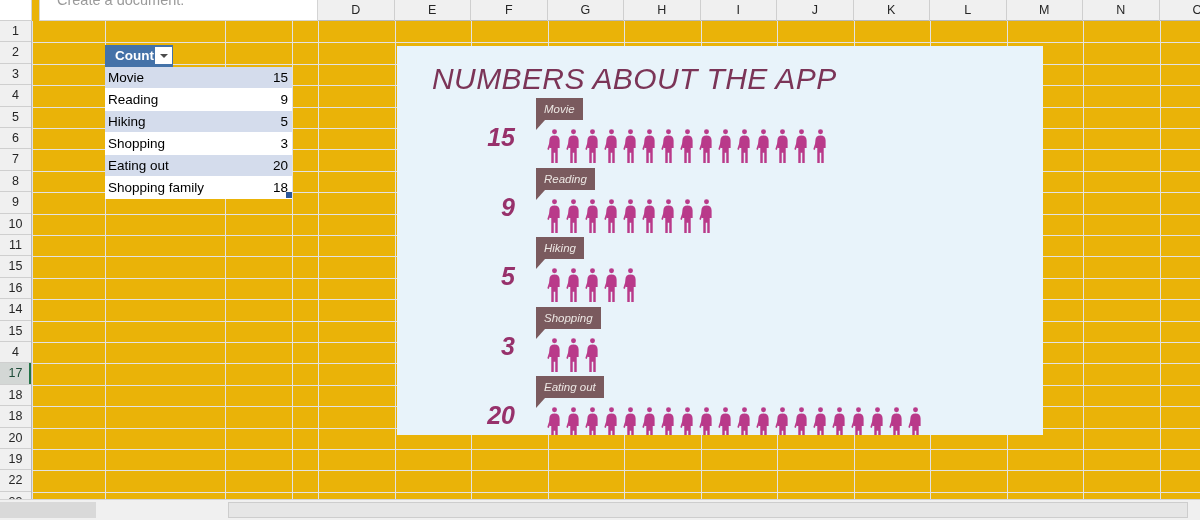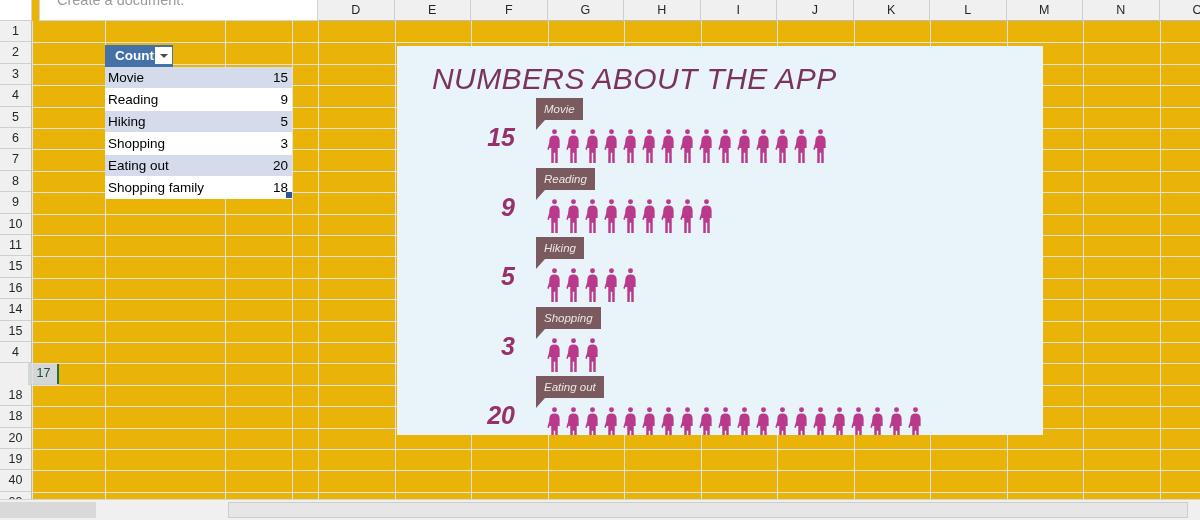--- a/index.html
+++ b/index.html
@@ -92,21 +92,20 @@
     font-size: 12.5px;
     color: #262626;
     border-bottom: 1px solid #cfcfcf;
     box-sizing: border-box;
     font-family: "Liberation Sans", sans-serif;
     overflow: hidden;
   }
   .rowhead.active {
     background: #d3d7d5;
     color: #1d4b38;
-    margin-left: 28px;
   }
   .rowhead.active::after {
     content: "";
     position: absolute;
     right: 0; top: 0; bottom: 0;
     width: 2px;
     background: #217346;
   }
 
   
@@ -322,21 +321,21 @@
       <div class="rowhead" style="top: 235.4px; height: 21.4px; line-height: 20.4px;">15</div>
       <div class="rowhead" style="top: 256.8px; height: 21.4px; line-height: 20.4px;">16</div>
       <div class="rowhead" style="top: 278.2px; height: 21.4px; line-height: 20.4px;">14</div>
       <div class="rowhead" style="top: 299.6px; height: 21.4px; line-height: 20.4px;">15</div>
       <div class="rowhead" style="top: 321px; height: 21.4px; line-height: 20.4px;">4</div>
       <div class="rowhead active" style="top: 342.4px; height: 21.4px; line-height: 20.4px;">17</div>
       <div class="rowhead" style="top: 363.8px; height: 21.4px; line-height: 20.4px;">18</div>
       <div class="rowhead" style="top: 385.2px; height: 21.4px; line-height: 20.4px;">18</div>
       <div class="rowhead" style="top: 406.6px; height: 21.4px; line-height: 20.4px;">20</div>
       <div class="rowhead" style="top: 428px; height: 21.4px; line-height: 20.4px;">19</div>
-      <div class="rowhead" style="top: 449.4px; height: 21.4px; line-height: 20.4px;">40</div>
+      <div class="rowhead" style="top: 449.4px; height: 21.4px; line-height: 20.4px;">22</div>
       <div class="rowhead" style="top: 470.8px; height: 21.4px; line-height: 20.4px;">23</div>
     </div>
 
   <div id="gridlines">
       <div class="gridline-h" style="top: 42.4px;"></div>
       <div class="gridline-h" style="top: 63.8px;"></div>
       <div class="gridline-h" style="top: 85.2px;"></div>
       <div class="gridline-h" style="top: 106.6px;"></div>
       <div class="gridline-h" style="top: 128px;"></div>
       <div class="gridline-h" style="top: 149.4px;"></div>

